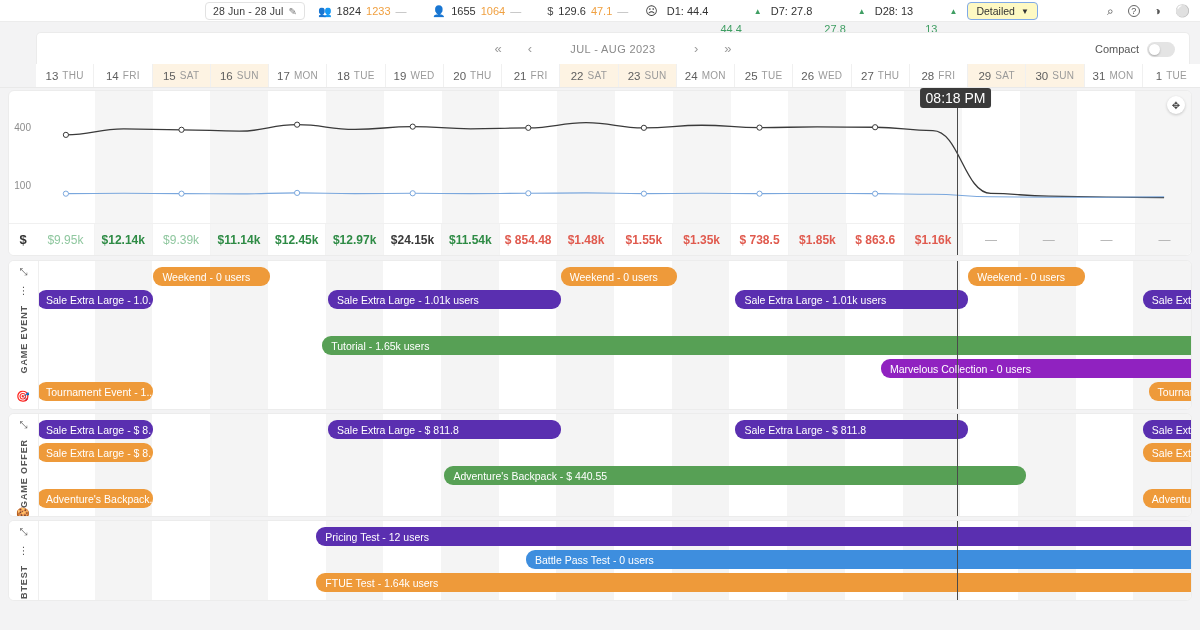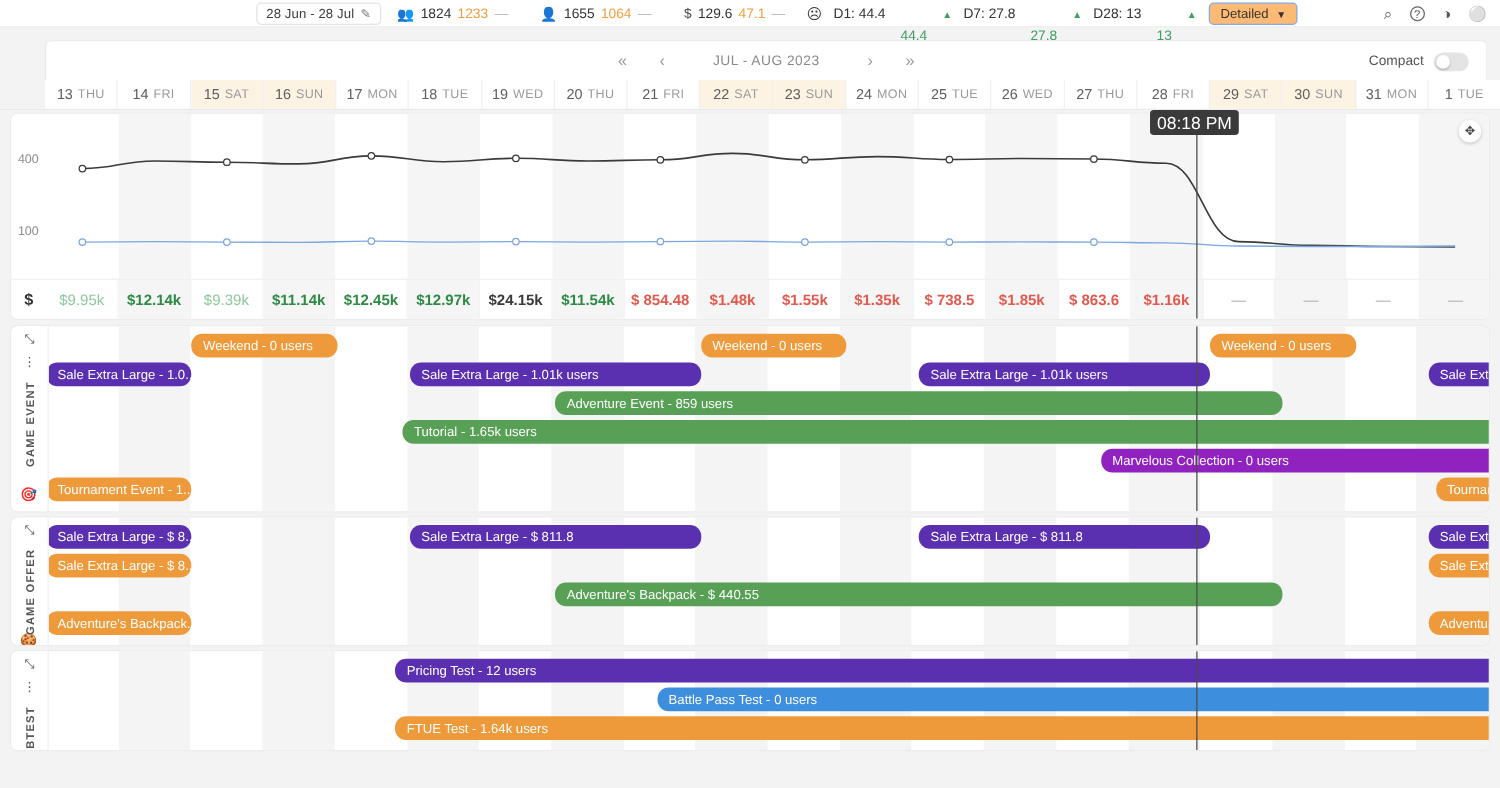--- a/index.html
+++ b/index.html
@@ -42,21 +42,21 @@
     display: flex; align-items: center; gap: 9px;
     padding: 0 10px 0 4px; font-size: 11px; white-space: nowrap;
   }
   .ret-grp { display: flex; align-items: center; gap: 12px; }
   .ret-grp .lbl { color: #333; }
   .ret-grp .delta { color: #3f9e63; margin-top: 35px; }
   .ret-grp .arrow { color: #3f9e63; font-size: 8px; }
   .detail-sel {
     display: flex; align-items: center; gap: 6px;
     border: 1px solid #7fa9e8; border-radius: 4px;
-    background: #fdba74; padding: 2px 8px; font-size: 10.5px; color: #333; text-align: right;
+    background: #fef9c3; padding: 2px 8px; font-size: 10.5px; color: #333; text-align: right;
   }
   .detail-sel .car { font-size: 8px; }
   .tb-right {
     position: absolute; right: 10px; top: 0; height: 22px;
     display: flex; align-items: center; gap: 14px; color: #555;
   }
   .tb-right .tbi { font-size: 12px; line-height: 1; cursor: pointer; }
 
   
   .panel {
@@ -491,21 +491,20 @@
           <span></span>
           <span class="alt"></span>
         </div>
         <div class="bar orange" style="left: 114.4px; width: 116.4px; top: 6px;">Weekend - 0 users</div>
         <div class="bar orange" style="left: 521.8px; width: 116.4px; top: 6px;">Weekend - 0 users</div>
         <div class="bar orange" style="left: 929.2px; width: 116.4px; top: 6px;">Weekend - 0 users</div>
         <div class="bar purple" style="left: -2px; width: 116.4px; top: 29px;">Sale Extra Large - 1.0...</div>
         <div class="bar purple" style="left: 289px; width: 232.8px; top: 29px;">Sale Extra Large - 1.01k users</div>
         <div class="bar purple" style="left: 696.4px; width: 232.8px; top: 29px;">Sale Extra Large - 1.01k users</div>
         <div class="bar purple" style="left: 1103.8px; width: 93.12px; top: 29px;">Sale Ext...</div>
-        <div class="bar green" style="left: 405.4px; width: 582px; top: 52px;">Adventure Event - 859 users</div>
         <div class="bar green" style="left: 283.18px; width: 913.74px; top: 75px;">Tutorial - 1.65k users</div>
         <div class="bar violet" style="left: 841.9px; width: 355.02px; top: 98px;">Marvelous Collection - 0 users</div>
         <div class="bar orange" style="left: -2px; width: 116.4px; top: 121px;">Tournament Event - 1...</div>
         <div class="bar orange" style="left: 1109.62px; width: 87.3px; top: 121px;">Tournamen</div>
         <div class="sec-cursor" style="left: 917.56px;"></div>
       </div>
     </div>
     <div class="section" style="top: 413px; height: 104px;">
       <div class="sec-gutter">
         <div class="gut-top">

